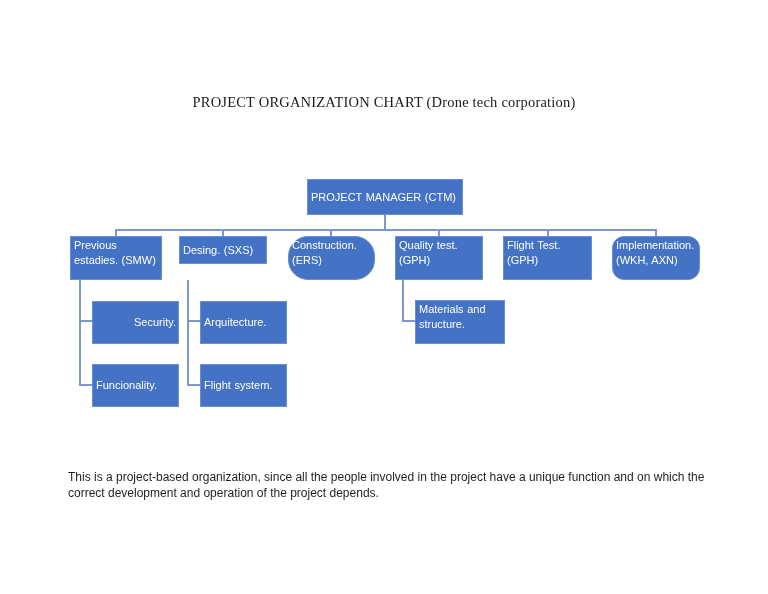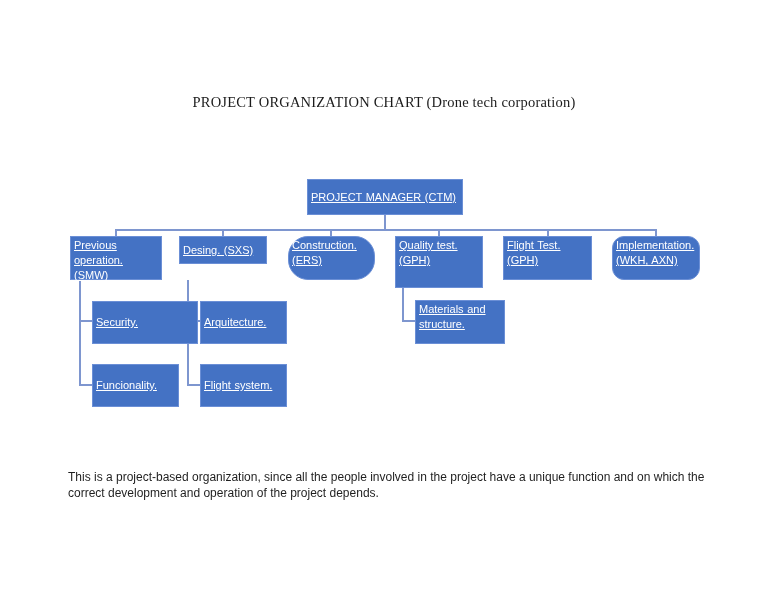--- a/index.html
+++ b/index.html
@@ -13,30 +13,30 @@
     font-family:"Liberation Serif","DejaVu Serif",serif;
     font-size:14.5px;font-weight:400;color:#1b1b1b;text-align:center;letter-spacing:.2px;
   }
   .node{
     position:absolute;background:#4472C4;border:1px solid #6b8fd6;box-sizing:border-box;
     color:#ffffff;font-size:11px;line-height:15px;
     padding:1px 2px 1px 3px;display:flex;flex-direction:column;justify-content:flex-start;
     word-spacing:.5px;
   }
   .node.vcenter{justify-content:center;}
-  .node span{display:block;text-decoration:underline;}
+  .node span{display:block;}
   
   .n-pm{left:307px;top:167px;width:156px;height:36px;justify-content:center;}
   .n-prev{left:70px;top:224px;width:92px;height:44px;}
   .n-desing{left:179px;top:224px;width:88px;height:28px;}
   .n-constr{left:288px;top:224px;width:87px;height:44px;border-radius:20px;}
-  .n-quality{left:395px;top:224px;width:88px;height:52px;}
+  .n-quality{left:395px;top:224px;width:88px;height:44px;}
   .n-flighttest{left:503px;top:224px;width:89px;height:44px;}
   .n-impl{left:612px;top:224px;width:88px;height:44px;border-radius:12px;}
-  .n-security{left:92px;top:289px;width:106px;height:43px;}
+  .n-security{left:92px;top:289px;width:87px;height:43px;align-items:flex-end;}
   .n-func{left:92px;top:352px;width:87px;height:43px;}
   .n-arqui{left:200px;top:289px;width:87px;height:43px;}
   .n-flightsys{left:200px;top:352px;width:87px;height:43px;}
   .n-materials{left:415px;top:288px;width:90px;height:44px;}
   
   .conn{position:absolute;background:#7E96CF;}
   .c-pm-drop{left:384px;top:203px;width:2px;height:15px;}
   .c-main-h{left:115px;top:217px;width:542px;height:2px;}
   .c-d1{left:115px;top:217px;width:2px;height:8px;}
   .c-d2{left:222px;top:217px;width:2px;height:8px;}
@@ -78,21 +78,21 @@
   <div class="conn c-col2-v"></div>
   <div class="conn c-col2-s1"></div>
   <div class="conn c-col2-s2"></div>
   <div class="conn c-col4-v"></div>
   <div class="conn c-col4-s"></div>
 
   <div class="node n-pm">
     <span>PROJECT MANAGER (CTM)</span>
   </div>
   <div class="node n-prev">
-    <span>Previous operation. (SMW)</span>
+    <span>Previous estadies. (SMW)</span>
   </div>
   <div class="node n-desing vcenter">
     <span>Desing. (SXS)</span>
   </div>
   <div class="node n-constr">
     <span>Construction. (ERS)</span>
   </div>
   <div class="node n-quality">
     <span>Quality test. (GPH)</span>
   </div>

